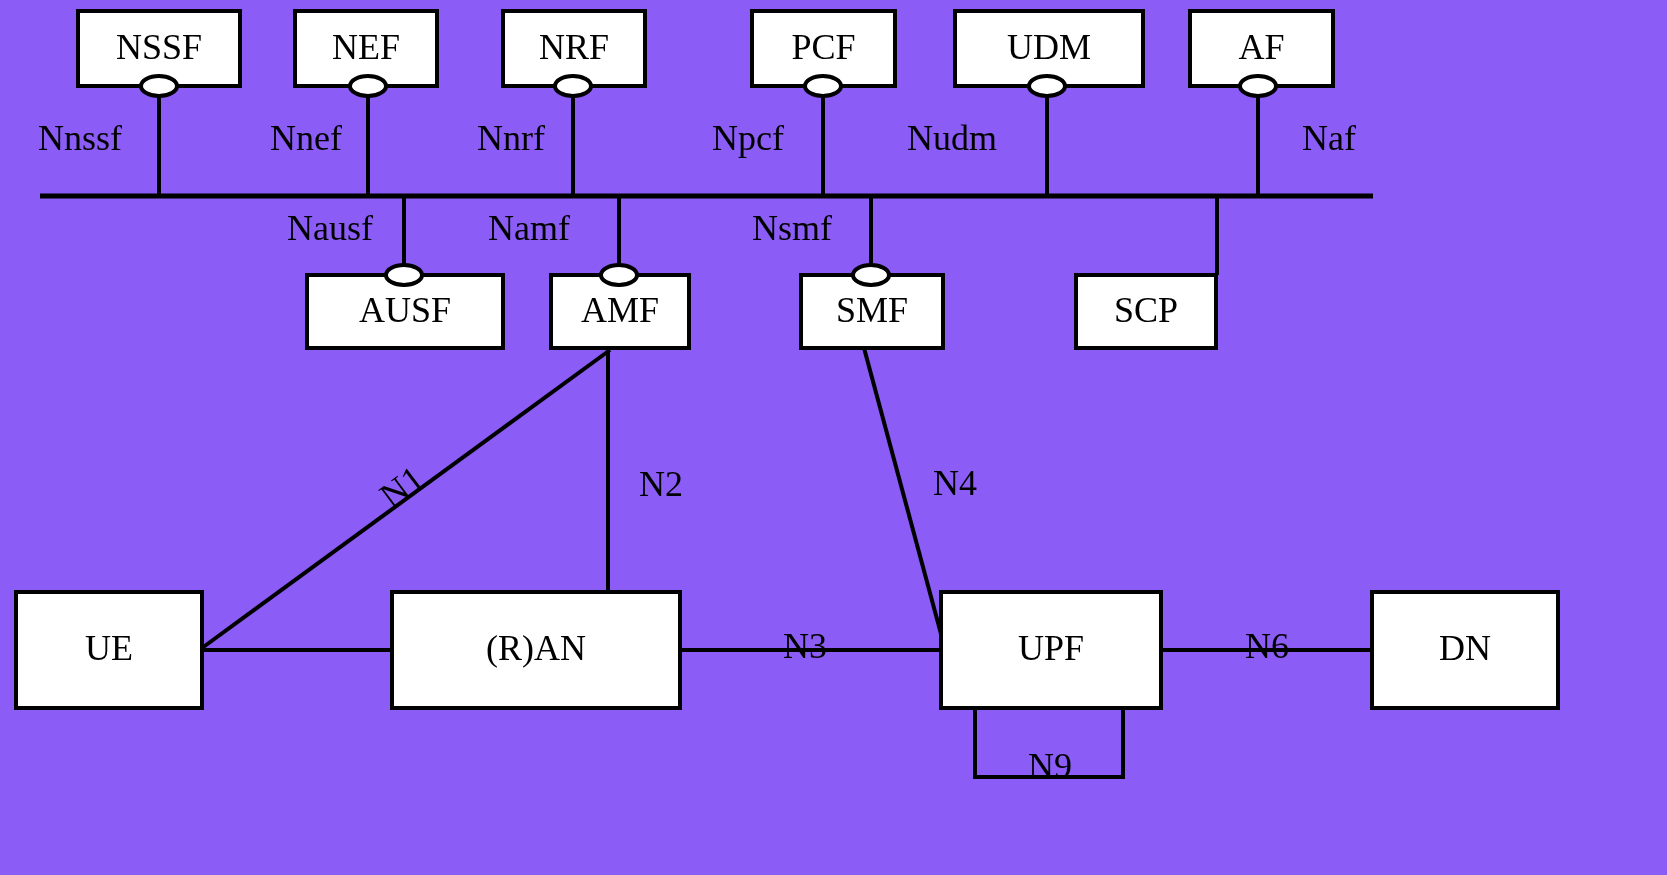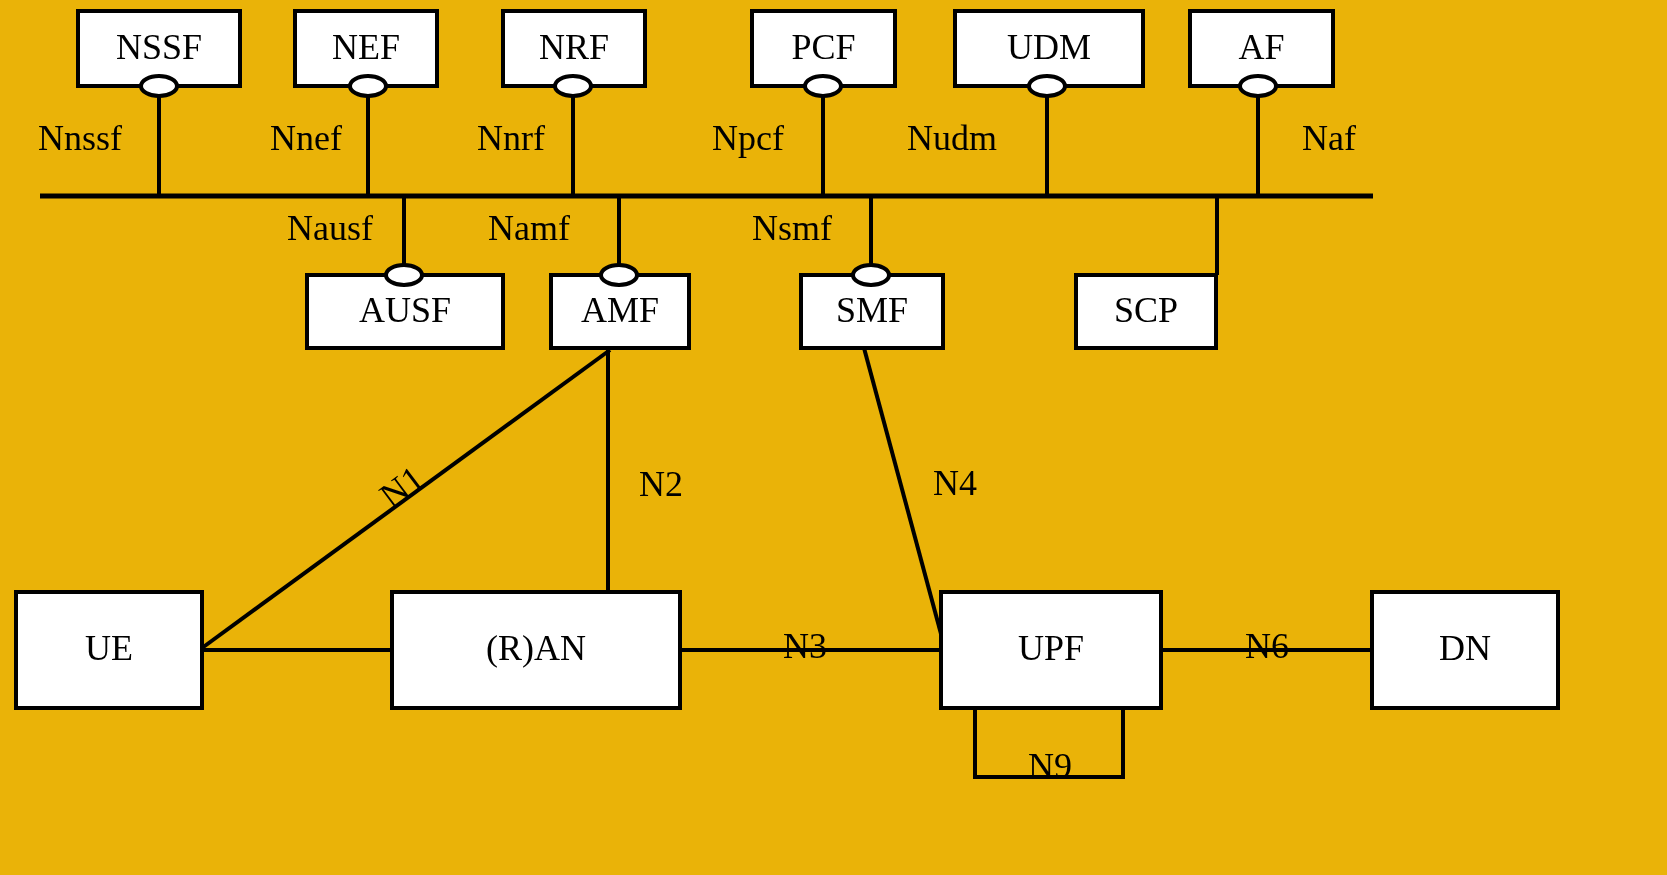--- a/index.html
+++ b/index.html
@@ -4,21 +4,21 @@
 <style>
   html, body {
     margin: 0;
     padding: 0;
     background: #ffffff;
   }
   #canvas {
     position: relative;
     width: 1667px;
     height: 875px;
-    background: #eab308;
+    background: #8b5cf6;
     overflow: hidden;
     font-family: "Liberation Serif", "DejaVu Serif", serif;
   }
   svg.diagram {
     position: absolute;
     left: 0;
     top: 0;
     width: 1667px;
     height: 875px;
     display: block;

